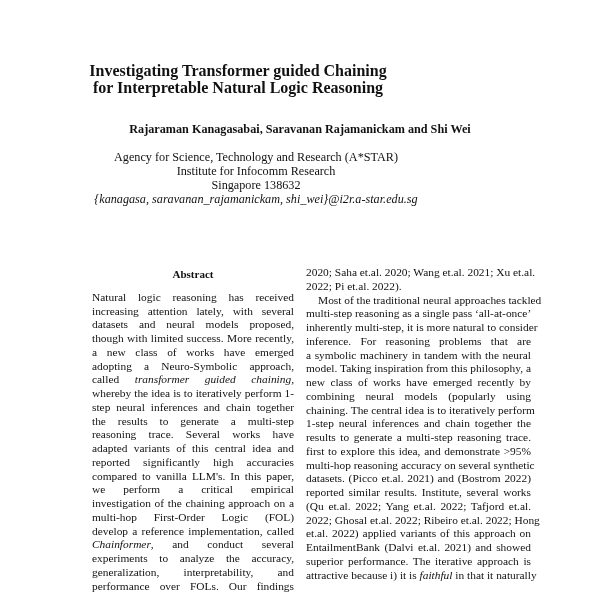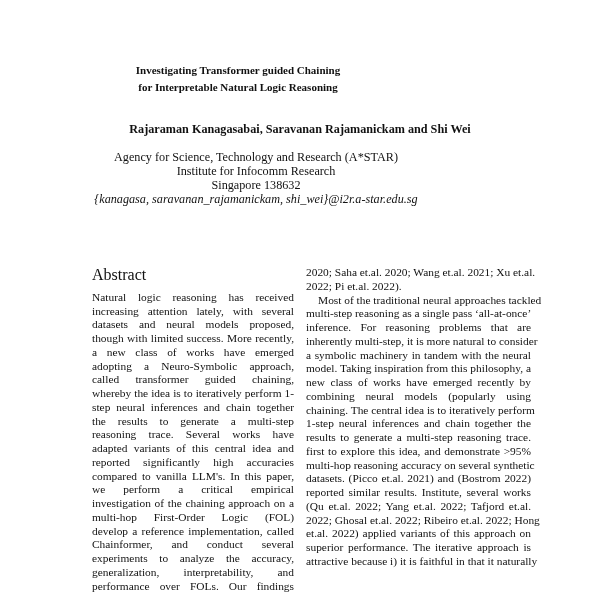--- a/index.html
+++ b/index.html
@@ -1,32 +1,32 @@
 <!DOCTYPE html>
 <html><head>
   <meta charset="utf-8">
   <style>
     html, body { margin: 0; padding: 0; background: #ffffff; }
     body { width: 600px; height: 600px; overflow: hidden; position: relative;
            font-family: "Liberation Serif", "DejaVu Serif", serif; color: #111; }
     .title { position: absolute; left: 0; width: 476px; top: 62px; text-align: center;
-             font-weight: bold; font-size: 11px; line-height: 17px; }
+             font-weight: bold; font-size: 16px; line-height: 17px; }
     .authors { position: absolute; left: 0; width: 600px; top: 122px; text-align: center;
                font-weight: bold; font-size: 12.2px; }
     .affil { position: absolute; left: 0; width: 512px; top: 150px; text-align: center;
              font-size: 12.2px; line-height: 14px; }
     .affil .email { font-style: italic; }
     .col { position: absolute; font-size: 11.4px; line-height: 13.75px; text-align: justify; }
     .col-left { left: 92px; width: 202px; top: 268px; }
     .col-right { left: 306px; width: 225px; top: 266px; }
-    .abs-head { text-align: left; font-weight: normal; font-size: 16px; margin: 0 0 9px 0; }
+    .abs-head { text-align: center; font-weight: bold; font-size: 11px; margin: 0 0 9px 0; }
     .line { display: block; text-align: justify; text-align-last: justify; white-space: nowrap; height: 13.75px; }
     .line.last { text-align-last: left; }
     .indent { text-indent: 12px; }
-    .ital { }
+    .ital { font-style: italic; }
   </style>
 </head>
 <body>
 
 <div class="title">
   <div>Investigating Transformer guided Chaining</div>
   <div>for Interpretable Natural Logic Reasoning</div>
 </div>
 
 <div class="authors">Rajaraman Kanagasabai, Saravanan Rajamanickam and Shi Wei</div>
@@ -63,31 +63,32 @@
   <span class="line">generalization, interpretability, and</span>
   <span class="line">performance over FOLs. Our findings</span>
 
 </div>
 
 <div class="col col-right">
   <span class="line">2020; Saha et.al. 2020; Wang et.al. 2021; Xu et.al.</span>
   <span class="line last">2022; Pi et.al. 2022).</span>
   <span class="line indent">Most of the traditional neural approaches tackled</span>
   <span class="line">multi-step reasoning as a single pass ‘all-at-once’</span>
+  <span class="line">inherently multi-step, it is more natural to consider</span>
   <span class="line">inference. For reasoning problems that are</span>
-  <span class="line">inherently multi-step, it is more natural to consider</span>
   <span class="line">a symbolic machinery in tandem with the neural</span>
   <span class="line">model. Taking inspiration from this philosophy, a</span>
   <span class="line">new class of works have emerged recently by</span>
   <span class="line">combining neural models (popularly using</span>
   <span class="line">chaining. The central idea is to iteratively perform</span>
   <span class="line">1-step neural inferences and chain together the</span>
   <span class="line">results to generate a multi-step reasoning trace.</span>
   <span class="line">first to explore this idea, and demonstrate &gt;95%</span>
   <span class="line">multi-hop reasoning accuracy on several synthetic</span>
   <span class="line">datasets. (Picco et.al. 2021) and (Bostrom 2022)</span>
   <span class="line">reported similar results. Institute, several works</span>
   <span class="line">(Qu et.al. 2022; Yang et.al. 2022; Tafjord et.al.</span>
   <span class="line">2022; Ghosal et.al. 2022; Ribeiro et.al. 2022; Hong</span>
   <span class="line">et.al. 2022) applied variants of this approach on</span>
+  <span class="line">EntailmentBank (Dalvi et.al. 2021) and showed</span>
   <span class="line">superior performance. The iterative approach is</span>
   <span class="line"><span>attractive because i) it is </span><span class="ital">faithful</span><span> in that it naturally</span></span>
 </div>
 
 </body></html>

